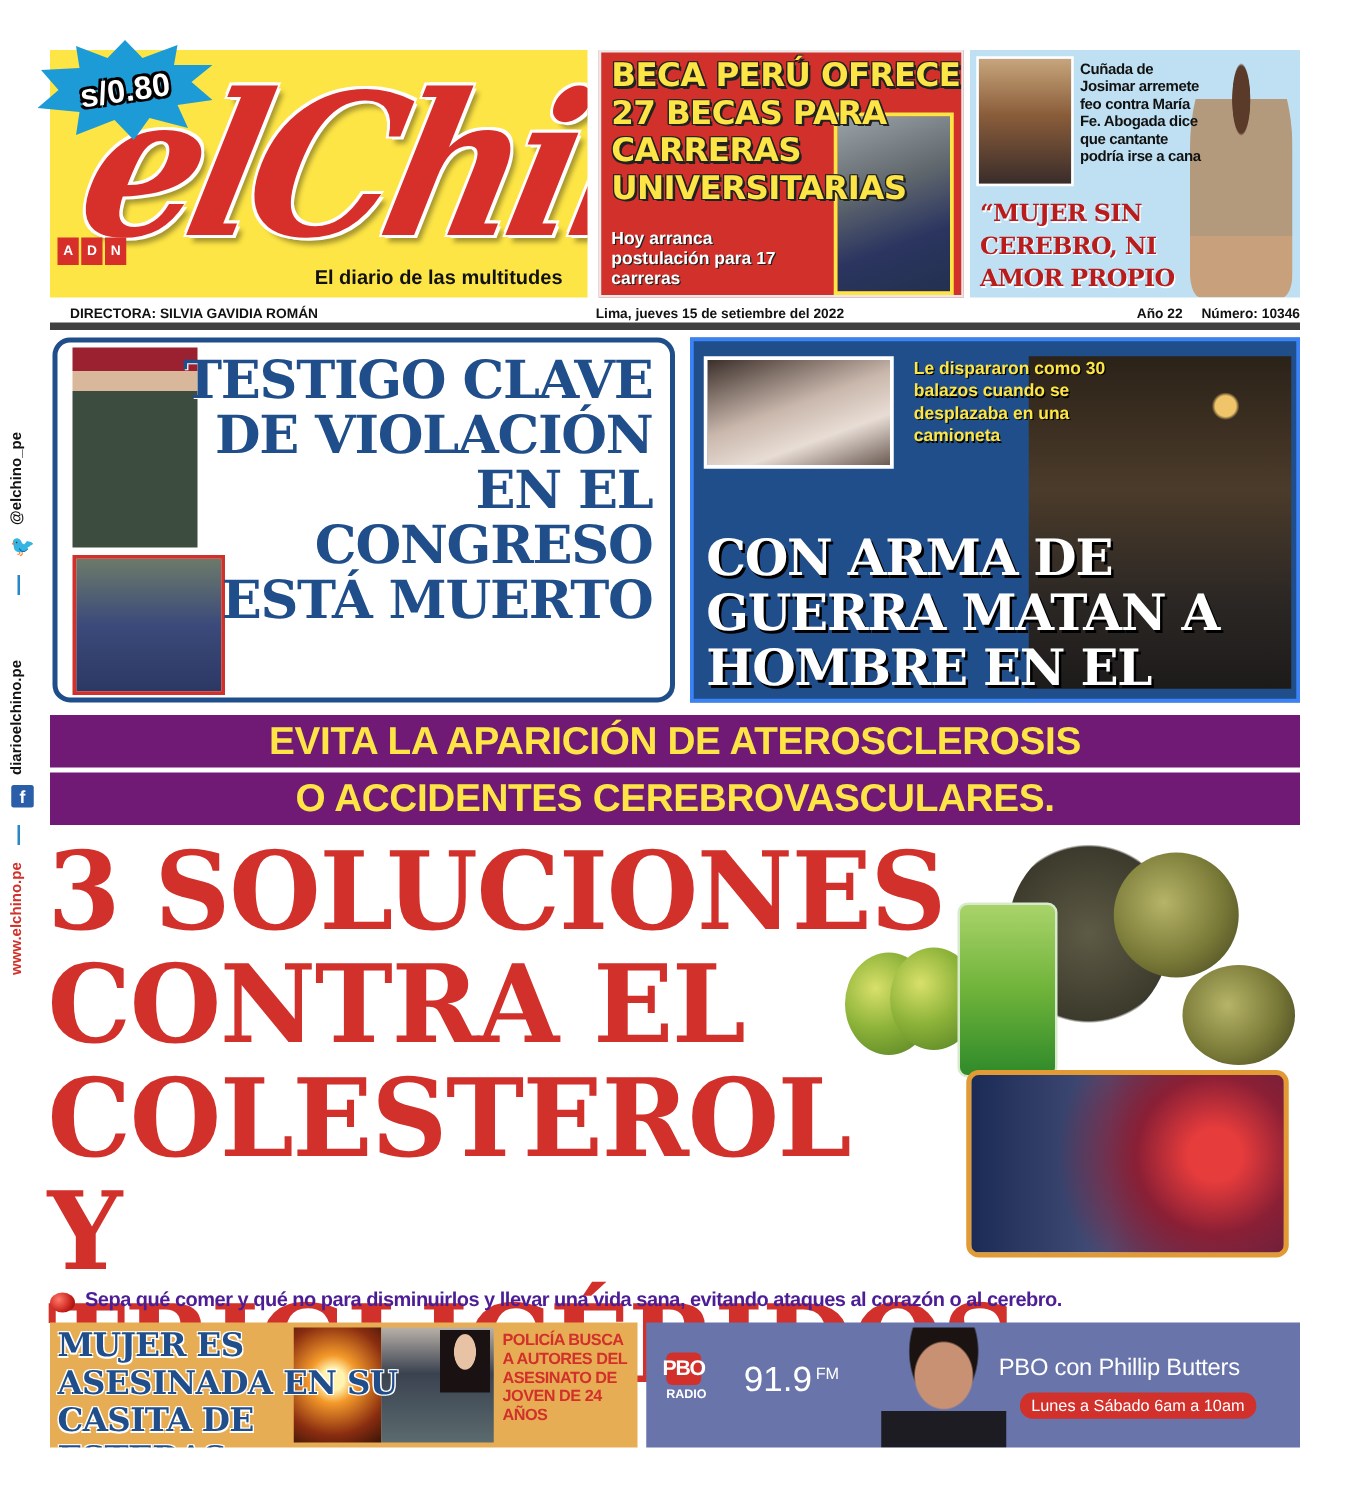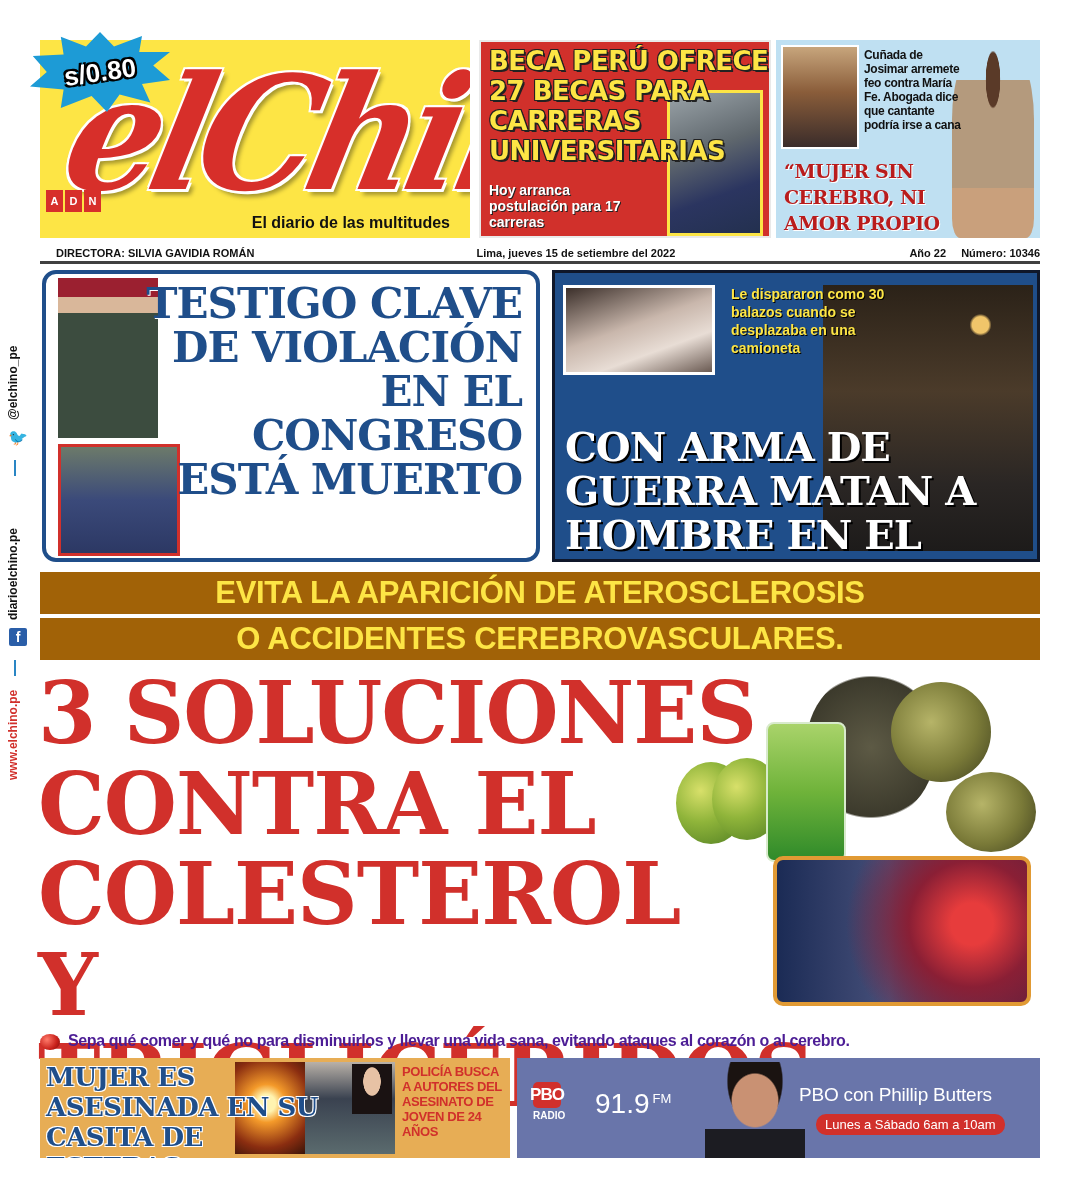--- a/index.html
+++ b/index.html
@@ -50,46 +50,46 @@
   }
   .beca-sub { position: absolute; left: 8px; top: 140px; width: 160px; font-weight: bold; font-size: 14px; line-height: 16px; color: #fff; text-shadow: 1px 1px 0 #222; }
 
   .mujer { left: 776px; top: 40px; width: 264px; height: 198px; background: #bfe0f2; overflow: hidden; }
   .mujer-photo { position: absolute; left: 5px; top: 5px; width: 78px; height: 104px; background: linear-gradient(180deg, #c7a57c 0%, #8a5d3a 45%, #3a2c2a 100%); border: 2px solid #ffffff; }
   .mujer-model { position: absolute; right: 6px; top: 0; width: 82px; height: 198px; background: radial-gradient(ellipse at 50% 20%, #5a3a28 0 12%, transparent 13%), linear-gradient(180deg, transparent 0 20%, #b49a7d 20% 75%, #c9a07c 75% 100%); border-radius: 40% 40% 10% 10%; }
   .mujer-sub { position: absolute; left: 88px; top: 8px; width: 100px; font-weight: bold; font-size: 12px; line-height: 14px; color: #111; letter-spacing: -0.3px; }
   .mujer-head { position: absolute; left: 8px; top: 118px; width: 190px; font-family: "DejaVu Serif", serif; font-weight: bold; font-size: 19px; line-height: 26px; color: #b91c1c; text-shadow: 1px 1px 0 #fff; letter-spacing: -0.5px; }
 
   
-  .infobar { left: 40px; top: 244px; width: 1000px; height: 20px; border-bottom: 3px solid #404040; display: flex; align-items: center; justify-content: space-between; font-size: 11px; font-weight: bold; color: #111; padding-left: 16px; }
+  .infobar { left: 40px; top: 244px; width: 1000px; height: 20px; border-bottom: 6px solid #404040; display: flex; align-items: center; justify-content: space-between; font-size: 11px; font-weight: bold; color: #111; padding-left: 16px; }
   .infobar .right span { margin-left: 12px; }
 
   
   .social { left: 6px; top: 300px; width: 24px; height: 480px; }
   .vtext { position: absolute; left: 0; font-weight: bold; font-size: 12px; white-space: nowrap; transform-origin: left top; transform: rotate(-90deg); }
   .fb-icon { position: absolute; left: 3px; width: 18px; height: 18px; background: #2a5ea8; color: #fff; font-weight: bold; font-size: 14px; display: flex; align-items: center; justify-content: center; border-radius: 2px; }
   .tw-icon { position: absolute; left: 3px; width: 18px; height: 18px; color: #4aa3df; font-size: 16px; display: flex; align-items: center; justify-content: center; }
   .sep { position: absolute; left: 8px; width: 2px; height: 16px; background: #2a86c4; }
 
   
   .testigo { left: 42px; top: 270px; width: 498px; height: 292px; border: 4px solid #1f4e8a; border-radius: 14px; background: #fff; overflow: hidden; }
   .soldier { position: absolute; left: 12px; top: 4px; width: 100px; height: 160px; background: linear-gradient(180deg, #9b2030 0 12%, #d9b79a 12% 22%, #3c4c3f 22% 100%); }
   .congressman { position: absolute; left: 12px; top: 170px; width: 122px; height: 112px; border: 3px solid #d1302b; background: linear-gradient(180deg, #6c7a6a 0%, #3b4a7a 50%, #2c3864 100%); }
   .testigo-head { position: absolute; right: 14px; top: 8px; width: 380px; text-align: right; font-family: "DejaVu Serif", serif; font-weight: bold; font-size: 42px; line-height: 44px; color: #1f4e8a; letter-spacing: -1px; text-shadow: 1px 1px 0 #fff; }
   .testigo-sub { position: absolute; right: 14px; top: 212px; width: 350px; text-align: right; font-weight: bold; font-size: 15px; line-height: 20px; color: #d1302b; letter-spacing: -0.3px; }
 
   
-  .callao { left: 552px; top: 270px; width: 488px; height: 292px; background: #1f4e8a; border: 3px solid #0f172a; overflow: hidden; }
+  .callao { left: 552px; top: 270px; width: 488px; height: 292px; background: #1f4e8a; border: 3px solid #3b82f6; overflow: hidden; }
   .car-photo { position: absolute; left: 8px; top: 12px; width: 152px; height: 90px; border: 3px solid #ffffff; background: linear-gradient(160deg, #3b2f2a 0%, #c9b7ac 45%, #e8ddd5 70%, #6a5a52 100%); }
   .crime-photo { position: absolute; left: 268px; top: 12px; width: 210px; height: 266px; background: radial-gradient(circle at 75% 15%, #f0c56a 0 3%, transparent 4%), linear-gradient(180deg, #2b2218 0%, #4b3b2a 40%, #2a2624 75%, #1d1b1a 100%); }
   .callao-sub { position: absolute; left: 176px; top: 12px; width: 170px; font-weight: bold; font-size: 14px; line-height: 18px; color: #fde545; text-shadow: 1px 1px 0 #000; z-index: 2; }
   .callao-head { position: absolute; left: 10px; top: 108px; width: 420px; font-family: "DejaVu Serif", serif; font-weight: bold; font-size: 40px; line-height: 44px; color: #ffffff; letter-spacing: -1px; text-shadow: 2px 2px 0 #000; z-index: 2; margin-top: 44px; }
 
   
-  .banner-line { left: 40px; width: 1000px; height: 42px; background: #a16207; color: #fde545; display: flex; align-items: center; justify-content: center; font-weight: bold; font-size: 31px; letter-spacing: -0.3px; }
+  .banner-line { left: 40px; width: 1000px; height: 42px; background: #701a75; color: #fde545; display: flex; align-items: center; justify-content: center; font-weight: bold; font-size: 31px; letter-spacing: -0.3px; }
 
   
   .main-head { left: 38px; top: 668px; width: 860px; font-family: "DejaVu Serif", serif; font-weight: bold; font-size: 84px; line-height: 88px; color: #d1302b; letter-spacing: -1px; transform: scaleY(1.03); transform-origin: left top; }
   .food-img { left: 676px; top: 662px; width: 360px; height: 200px; }
   .apple { position: absolute; width: 70px; height: 82px; border-radius: 50%; background: radial-gradient(circle at 35% 35%, #d8e06a 0%, #8fb43a 45%, #4f7d22 100%); }
   .jar { position: absolute; left: 90px; top: 60px; width: 80px; height: 140px; border-radius: 8px; background: linear-gradient(180deg, #a9d36a 0%, #6fb33a 50%, #2f8a2a 100%); border: 2px solid #d8eacc; }
   .artichoke { position: absolute; border-radius: 50%; background: radial-gradient(circle at 40% 40%, #b6b468 0%, #7a7a38 55%, #3e3f1e 100%); }
   .lettuce { position: absolute; left: 130px; top: 10px; width: 130px; height: 150px; border-radius: 50%; background: radial-gradient(circle at 50% 50%, #5d5a45 0%, #3c3a2c 70%, transparent 72%); }
   .heart-img { left: 773px; top: 856px; width: 258px; height: 150px; border: 4px solid #e19a34; border-radius: 10px; background: radial-gradient(circle at 78% 45%, #e73c3c 0 10%, #8a1f35 30%, transparent 60%), linear-gradient(90deg, #1b2b55 0%, #47507a 45%, #5a1f3e 100%); }
 

